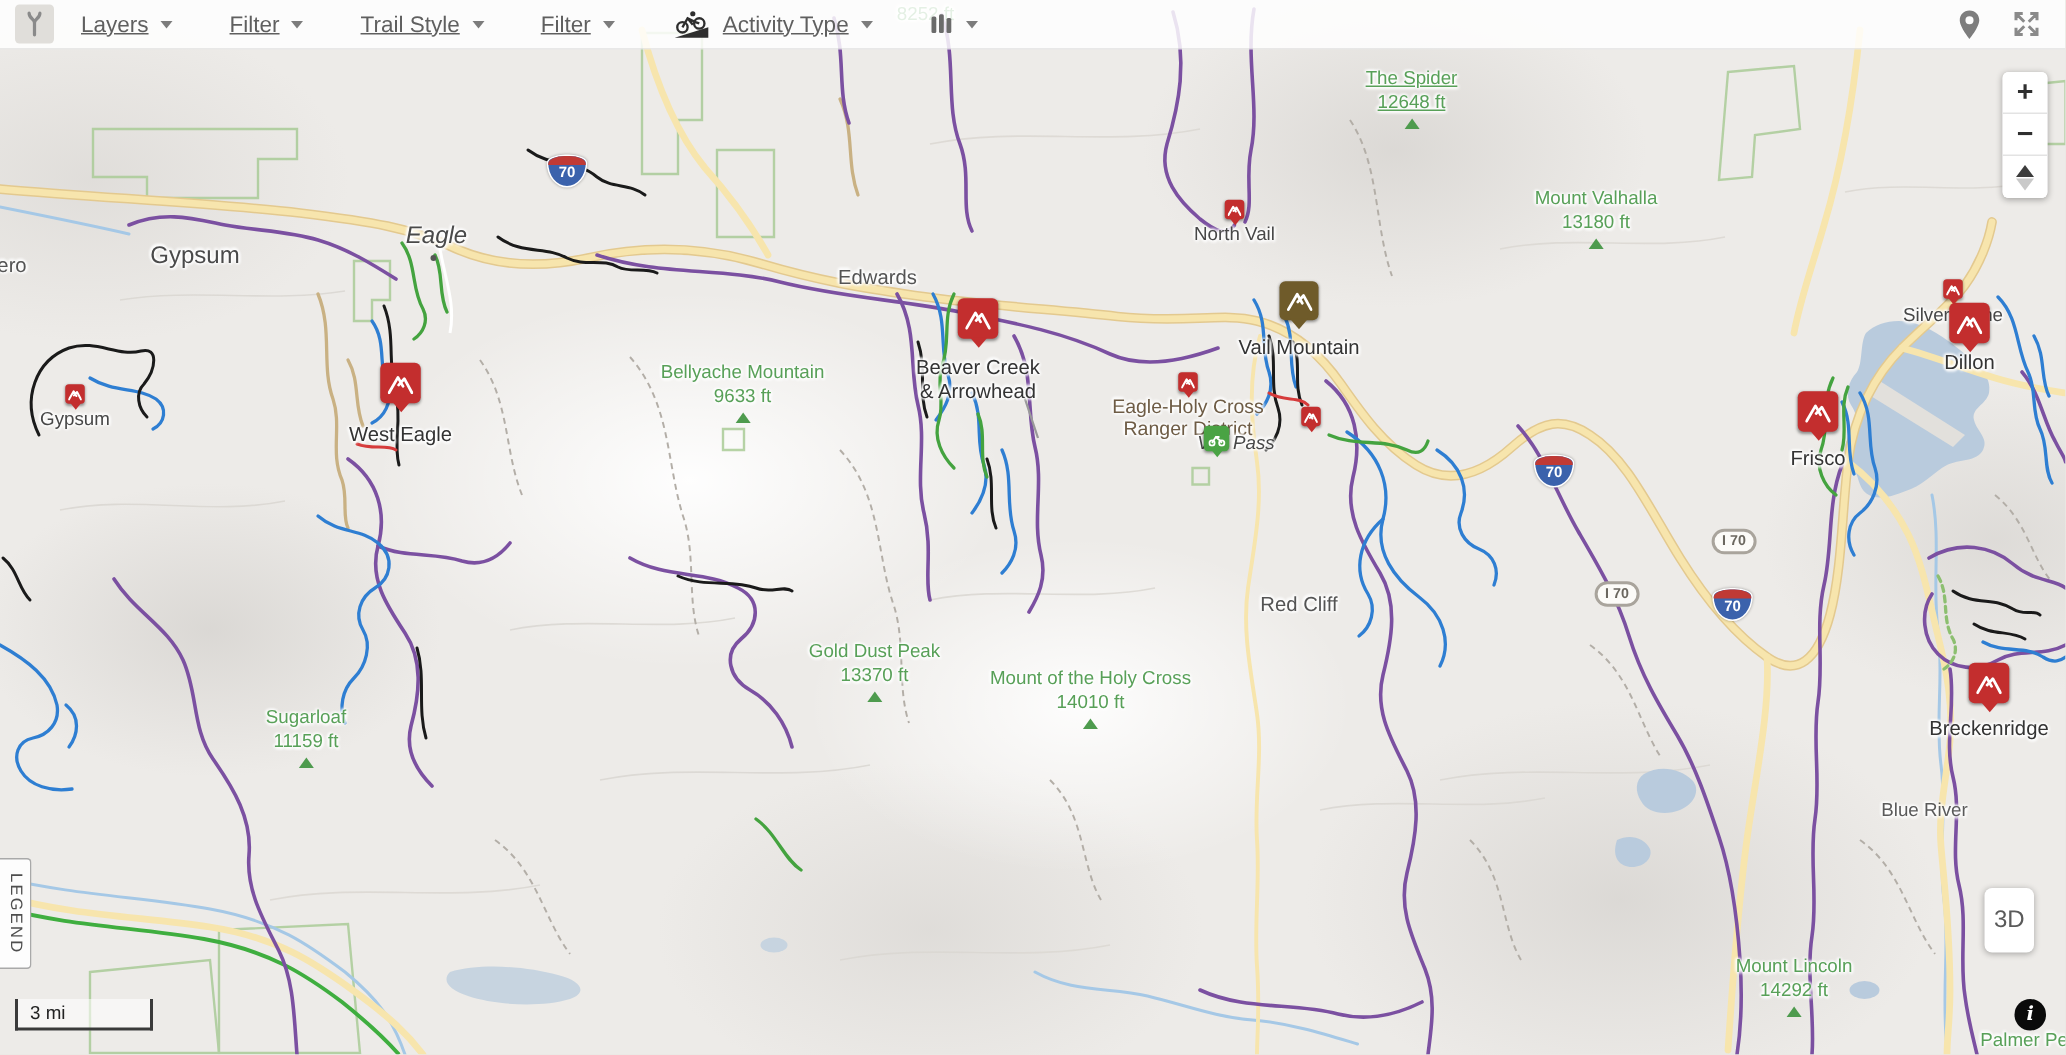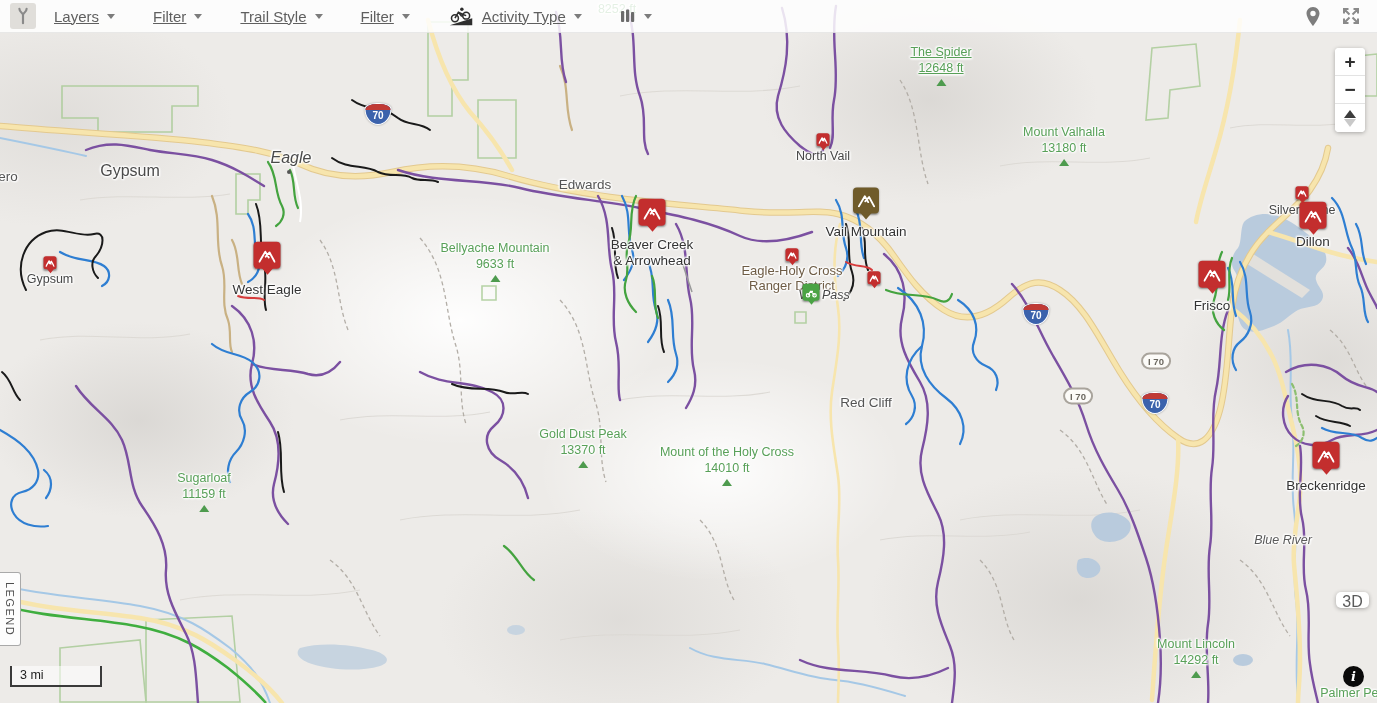--- a/index.html
+++ b/index.html
@@ -73,21 +73,21 @@
     font-size:19px;font-weight:bold;color:#2f2f2f;cursor:pointer;line-height:26px;padding:0;}
   .zoom-panel button:last-child{border-bottom:none;}
   .nav-tri{display:flex;flex-direction:column;align-items:center;}
   .nav-tri .t-up{width:0;height:0;border-left:6px solid transparent;border-right:6px solid transparent;border-bottom:8px solid #3c3c3c;}
   .nav-tri .t-dn{width:0;height:0;border-left:6px solid transparent;border-right:6px solid transparent;border-top:8px solid #c9c9c9;margin-top:1px;}
   .legend-tab{position:absolute;left:0;top:572px;z-index:10;background:#fdfdfd;border:1px solid #a9a9a9;border-left:none;
     border-radius:0 3px 3px 0;padding:9px 4px;writing-mode:vertical-rl;font-size:11px;letter-spacing:1.5px;color:#4e4e4e;cursor:pointer;}
   .scale-bar{position:absolute;left:10px;top:666px;z-index:10;width:92px;height:21px;
     border:2px solid #3a3a3a;border-top:none;background:rgba(255,255,255,.55);
     font-size:12.5px;color:#222;padding:2px 0 0 8px;}
-  .btn-3d{position:absolute;right:8px;top:592px;z-index:10;width:33px;height:16px;background:#fff;border:none;border-radius:5px;
+  .btn-3d{position:absolute;right:21px;top:592px;z-index:10;width:33px;height:43px;background:#fff;border:none;border-radius:5px;
     box-shadow:0 1px 4px rgba(0,0,0,.3);font-size:16px;color:#5a5a5a;cursor:pointer;font-family:"Liberation Sans",sans-serif;}
   .info-btn{position:absolute;right:13px;top:666px;z-index:10;width:21px;height:21px;border-radius:50%;background:#0a0a0a;border:none;
     color:#fff;font-family:"DejaVu Serif",serif;font-weight:bold;font-style:italic;font-size:13px;cursor:pointer;line-height:19px;padding:0;}
 </style>
 </head>
 <body>
 
 <div id="stage">
 
   <svg class="mapsvg" width="1377" height="703" viewBox="0 0 1377 703">
@@ -242,21 +242,21 @@
       <line x1="682" y1="262" x2="692" y2="292"></line>
     </g>
   </svg>
 
   <div id="label-layer">
       <div class="map-label city-md" style="left: 8px; top: 169px;">ero</div>
       <div class="map-label city-lg" style="left: 130px; top: 162px;">Gypsum</div>
       <div class="map-label city-lg" style="left: 291px; top: 149px; font-style: italic;">Eagle</div>
       <div class="map-label city-md" style="left: 585px; top: 177px;">Edwards</div>
       <div class="map-label city-md" style="left: 866px; top: 395px;">Red Cliff</div>
-      <div class="map-label city-sm" style="left: 1283px; top: 533px; font-style: italic;">Blue River</div>
+      <div class="map-label city-sm" style="left: 1283px; top: 533px;">Blue River</div>
       <div class="map-label peak" style="left: 941px; top: 44px; text-decoration: underline;">
         <div>The Spider</div>
         <div>12648 ft</div>
         <div class="tri"></div>
       </div>
       <div class="map-label peak" style="left: 1064px; top: 124px;">
         <div>Mount Valhalla</div>
         <div>13180 ft</div>
         <div class="tri"></div>
       </div>

